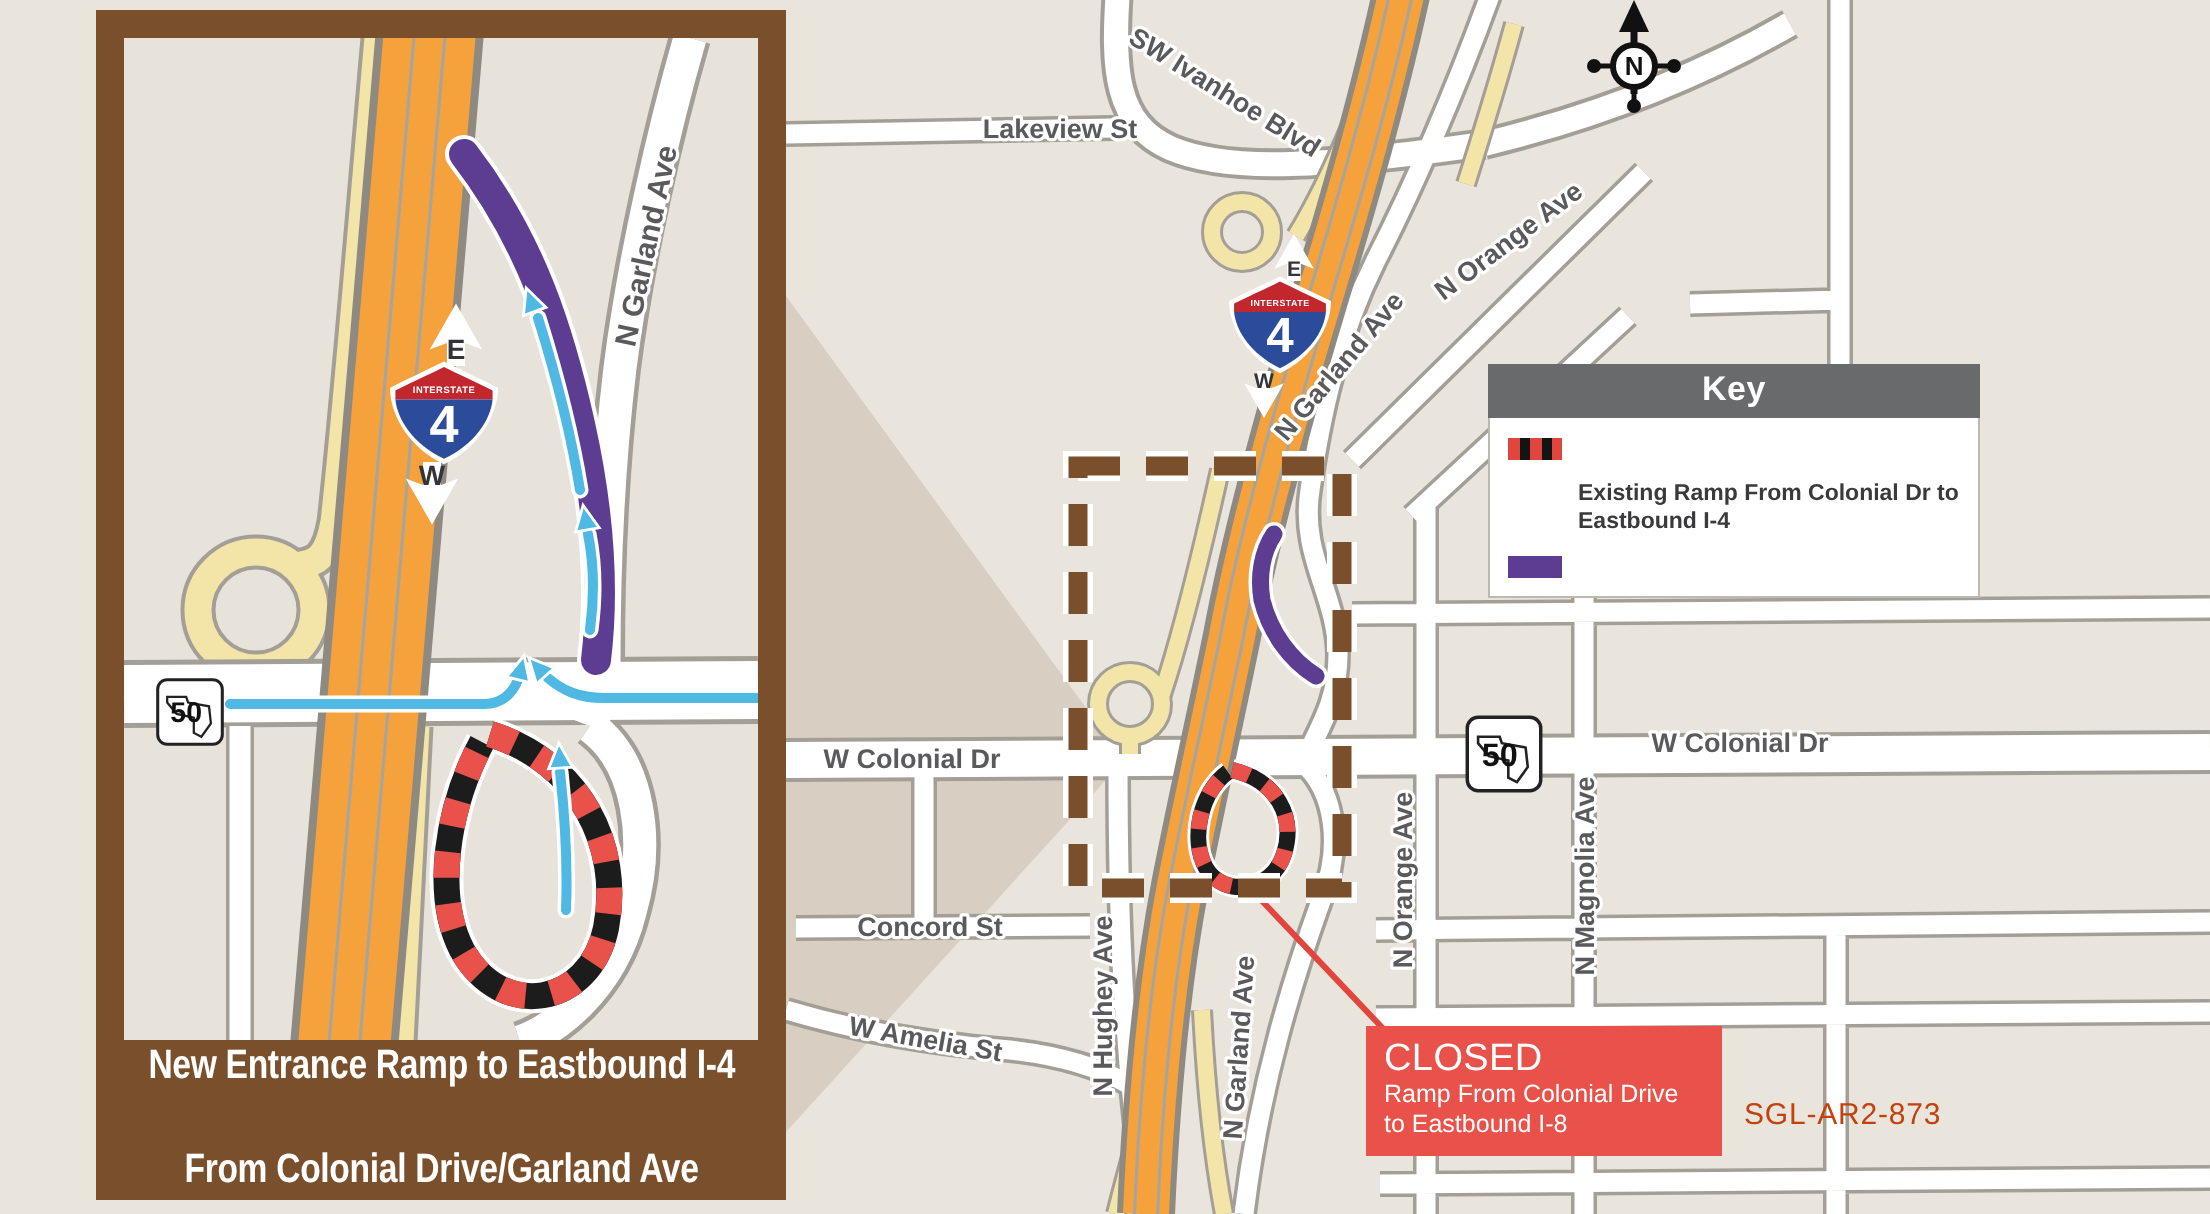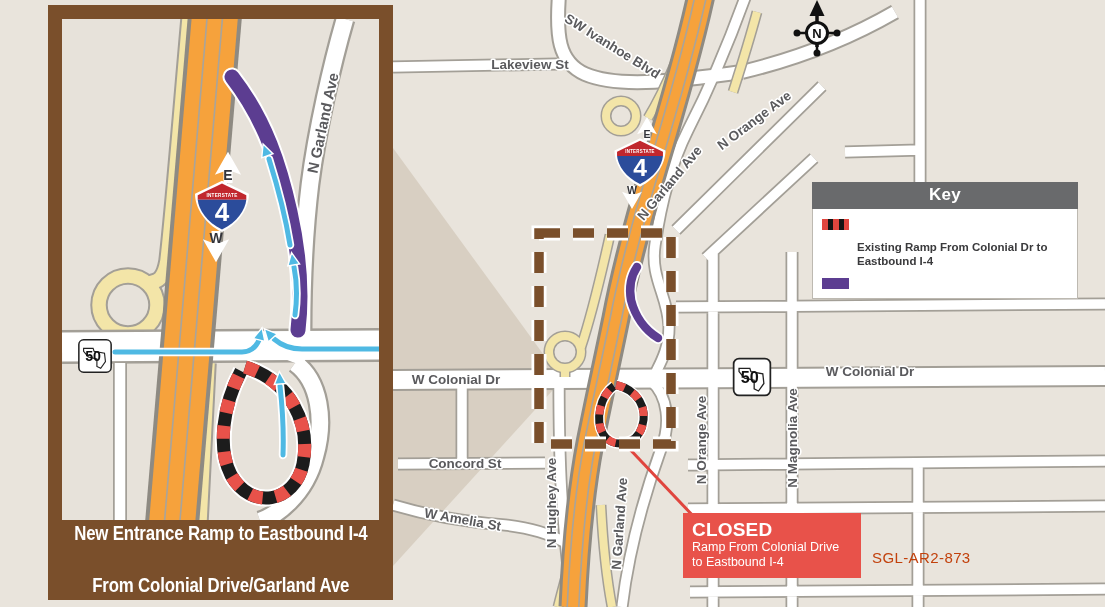--- a/index.html
+++ b/index.html
@@ -18,32 +18,32 @@
   .ah{fill:#4fb9e3;stroke:#ffffff;stroke-width:1.4;}
   .flow{fill:none;stroke:#4fb9e3;stroke-width:5;stroke-linecap:round;}
   .flowcase{fill:none;stroke:#ffffff;stroke-width:8.5;stroke-linecap:round;}
   .shield-txt{fill:#ffffff;font-weight:700;text-anchor:middle;}
   .arrow-letter{font-weight:700;fill:#33343a;text-anchor:middle;}
 
   .inset{position:absolute;left:48px;top:5px;width:345px;height:595px;background:#7a4f2b;box-sizing:border-box;padding:14px 14px 0 14px;}
   .inset-caption{height:78px;display:flex;flex-direction:column;justify-content:space-between;align-items:center;}
   .inset-caption .cap{color:#fff;font-weight:700;font-size:20.5px;line-height:26px;white-space:nowrap;transform:scaleX(0.82);transform-origin:50% 50%;letter-spacing:-0.2px;}
 
-  .keybox{position:absolute;left:812px;top:182px;width:266px;box-sizing:border-box;}
+  .keybox{position:absolute;left:744px;top:182px;width:246px;box-sizing:border-box;}
   .key-header{background:#696a6c;color:#fff;text-align:center;font-weight:700;font-size:17px;padding:3px 0 4px 0;letter-spacing:0.3px;}
   .key-body{background:#ffffff;border:1px solid #bdb9b1;border-top:none;padding:7px 9px 9px 9px;}
   .key-item{display:flex;align-items:flex-start;margin-bottom:7px;}
   .key-item:last-child{margin-bottom:0;}
   .swatch{width:27px;height:11px;flex:0 0 27px;margin-top:3px;margin-right:8px;}
   .swatch-existing{background:repeating-linear-gradient(90deg,#e0453e 0,#e0453e 6px,#141414 6px,#141414 11px);}
   .swatch-new{background:#5c3d91;}
   .key-label{font-size:11.5px;font-weight:700;color:#3a3a3c;line-height:14px;width:200px;margin-top:24px;}
 
   .closedbox{position:absolute;left:683px;top:513px;width:178px;box-sizing:border-box;background:#e8524a;color:#fff;padding:6px 9px 8px 9px;}
-  .closed-title{font-weight:700;font-size:19px;line-height:21px;letter-spacing:0.2px;}
+  .closed-title{font-weight:400;font-size:19px;line-height:21px;letter-spacing:0.2px;}
   .closed-line{font-weight:400;font-size:12.5px;line-height:15px;}
 
   .refcode{position:absolute;left:872px;top:549px;font-size:15px;font-weight:400;color:#c2410c;letter-spacing:0.4px;}
 </style>
 </head>
 <body>
 
 <div id="stage">
 
   <svg id="map" width="1105" height="607" viewBox="0 0 1105 607" style="position:absolute;left:0;top:0;">
@@ -247,18 +247,18 @@
       </div>
       <div class="key-item">
         <div class="swatch swatch-new"></div>
       </div>
     </div>
   </div>
 
   <div class="closedbox">
     <div class="closed-title">CLOSED</div>
     <div class="closed-line">Ramp From Colonial Drive</div>
-    <div class="closed-line">to Eastbound I-4</div>
+    <div class="closed-line">to Eastbound I-8</div>
   </div>
 
   <div class="refcode">SGL-AR2-873</div>
 
 </div>
 
 </body></html>

